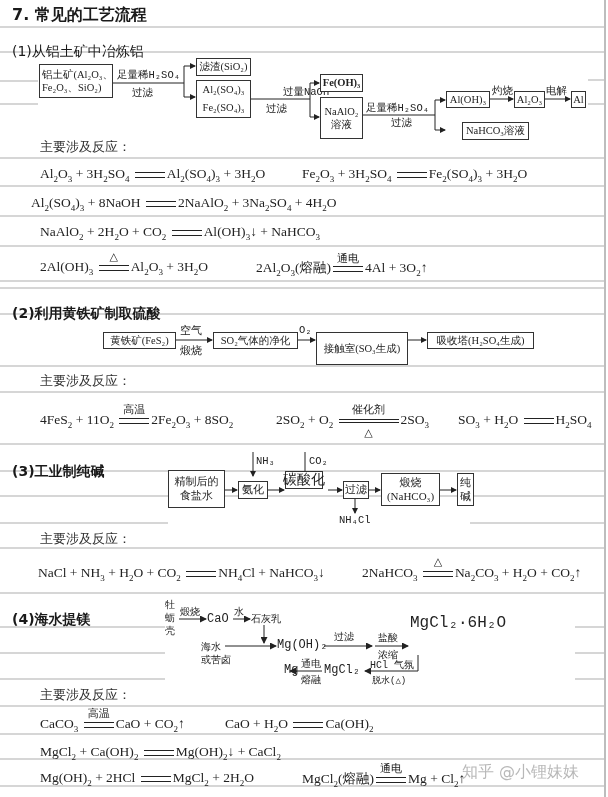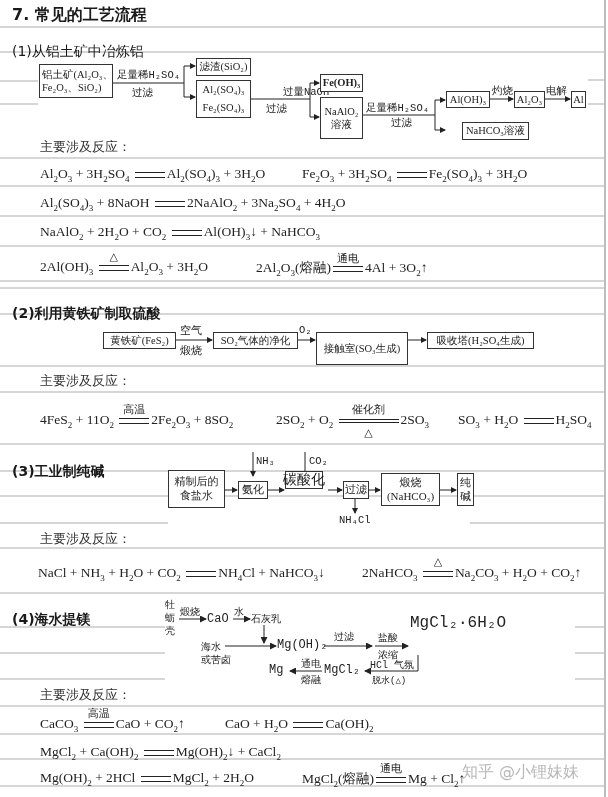--- a/index.html
+++ b/index.html
@@ -122,21 +122,21 @@
 <div class="lbl" style="left:492px;top:84px;">灼烧</div>
 <div class="box" style="left:514px;top:91px;width:31px;height:17px;">Al₂O₃</div>
 <div class="lbl" style="left:546px;top:84px;">电解</div>
 <div class="box" style="left:571px;top:91px;width:15px;height:17px;">Al</div>
 <div class="box" style="left:446px;top:122px;width:67px;height:18px;margin-left:16px;">NaHCO₃溶液</div>
 
 <div class="abs sub-label" style="left:40px;top:138px;">主要涉及反应：</div>
 
 <div class="abs eq" style="left:40px;top:166px;">Al<sub>2</sub>O<sub>3</sub> + 3H<sub>2</sub>SO<sub>4</sub> <span class="dbl"></span>Al<sub>2</sub>(SO<sub>4</sub>)<sub>3</sub> + 3H<sub>2</sub>O</div>
 <div class="abs eq" style="left:302px;top:166px;">Fe<sub>2</sub>O<sub>3</sub> + 3H<sub>2</sub>SO<sub>4</sub> <span class="dbl"></span>Fe<sub>2</sub>(SO<sub>4</sub>)<sub>3</sub> + 3H<sub>2</sub>O</div>
-<div class="abs eq" style="left:40px;top:195px;">Al<sub>2</sub>(SO<sub>4</sub>)<sub>3</sub> + 8NaOH <span class="dbl"></span>2NaAlO<sub>2</sub> + 3Na<sub>2</sub>SO<sub>4</sub> + 4H<sub>2</sub>O</div>
+<div class="abs eq" style="left:31px;top:195px;">Al<sub>2</sub>(SO<sub>4</sub>)<sub>3</sub> + 8NaOH <span class="dbl"></span>2NaAlO<sub>2</sub> + 3Na<sub>2</sub>SO<sub>4</sub> + 4H<sub>2</sub>O</div>
 <div class="abs eq" style="left:40px;top:224px;">NaAlO<sub>2</sub> + 2H<sub>2</sub>O + CO<sub>2</sub> <span class="dbl"></span>Al(OH)<sub>3</sub>↓ + NaHCO<sub>3</sub></div>
 <div class="abs eq" style="left:40px;top:259px;">2Al(OH)<sub>3</sub> <span class="dbl"><span class="cond" style="top:-15px;">△</span></span>Al<sub>2</sub>O<sub>3</sub> + 3H<sub>2</sub>O</div>
 <div class="abs eq" style="left:256px;top:259px;">2Al<sub>2</sub>O<sub>3</sub>(熔融)<span class="dbl"><span class="cond" style="top:-15px;">通电</span></span>4Al + 3O<sub>2</sub>↑</div>
 
 <div class="abs h2" style="left:12px;top:293px;">(2)利用黄铁矿制取硫酸</div>
 
 <svg class="flow" width="608" height="400" style="top:0;">
   <defs>
       <marker id="ah2" markerWidth="6" markerHeight="6" refX="5" refY="3" orient="auto">
         <path d="M0,0 L6,3 L0,6 z" fill="#222"></path>
@@ -236,21 +236,21 @@
 <div class="lbl" style="left:277px;top:638px;font-size:12px;">Mg(OH)₂</div>
 <div class="lbl" style="left:334px;top:630px;font-size:10px;">过滤</div>
 <div class="lbl" style="left:378px;top:631px;font-size:10px;">盐酸</div>
 <div class="lbl" style="left:378px;top:648px;font-size:10px;">浓缩</div>
 <div class="lbl" style="left:410px;top:614px;font-size:16px;">MgCl₂·6H₂O</div>
 <div class="lbl" style="left:370px;top:658px;font-size:10px;">HCl 气氛</div>
 <div class="lbl" style="left:372px;top:674px;font-size:9px;">脱水(△)</div>
 <div class="lbl" style="left:324px;top:663px;font-size:12px;">MgCl₂</div>
 <div class="lbl" style="left:301px;top:657px;font-size:10px;">通电</div>
 <div class="lbl" style="left:301px;top:673px;font-size:10px;">熔融</div>
-<div class="lbl" style="left:269px;top:663px;font-size:12px;">Mg</div>
+<div class="lbl" style="left:284px;top:663px;font-size:12px;">Mg</div>
 
 <div class="abs sub-label" style="left:40px;top:686px;">主要涉及反应：</div>
 
 <div class="abs eq" style="left:40px;top:716px;">CaCO<sub>3</sub> <span class="dbl"><span class="cond" style="top:-16px;">高温</span></span>CaO + CO<sub>2</sub>↑</div>
 <div class="abs eq" style="left:225px;top:716px;">CaO + H<sub>2</sub>O <span class="dbl"></span>Ca(OH)<sub>2</sub></div>
 <div class="abs eq" style="left:40px;top:744px;">MgCl<sub>2</sub> + Ca(OH)<sub>2</sub> <span class="dbl"></span>Mg(OH)<sub>2</sub>↓ + CaCl<sub>2</sub></div>
 <div class="abs eq" style="left:40px;top:770px;">Mg(OH)<sub>2</sub> + 2HCl <span class="dbl"></span>MgCl<sub>2</sub> + 2H<sub>2</sub>O</div>
 <div class="abs eq" style="left:302px;top:770px;">MgCl<sub>2</sub>(熔融)<span class="dbl"><span class="cond" style="top:-16px;">通电</span></span>Mg + Cl<sub>2</sub>↑</div>
 
 <div class="abs watermark" style="left:462px;top:762px;">知乎 @小锂妹妹</div>

